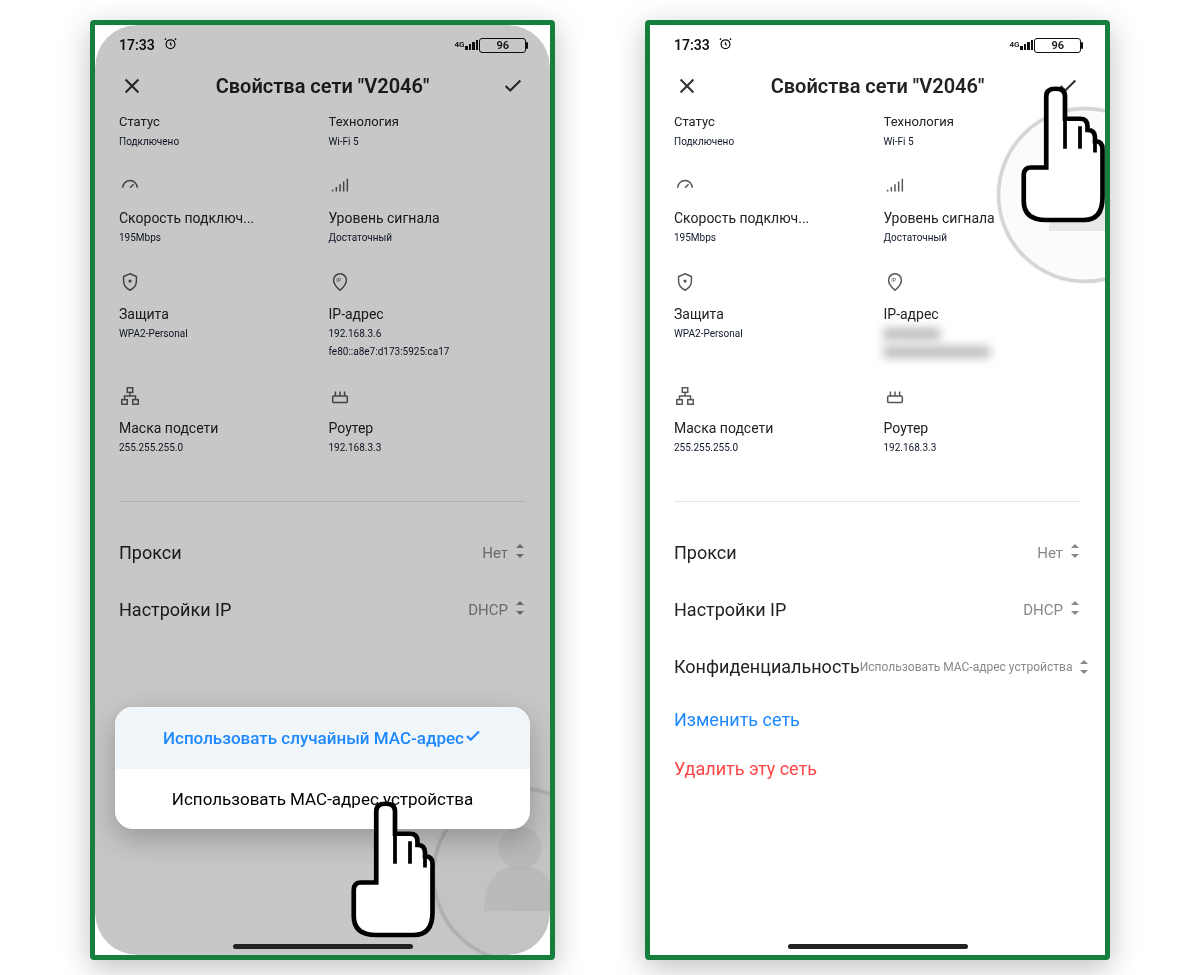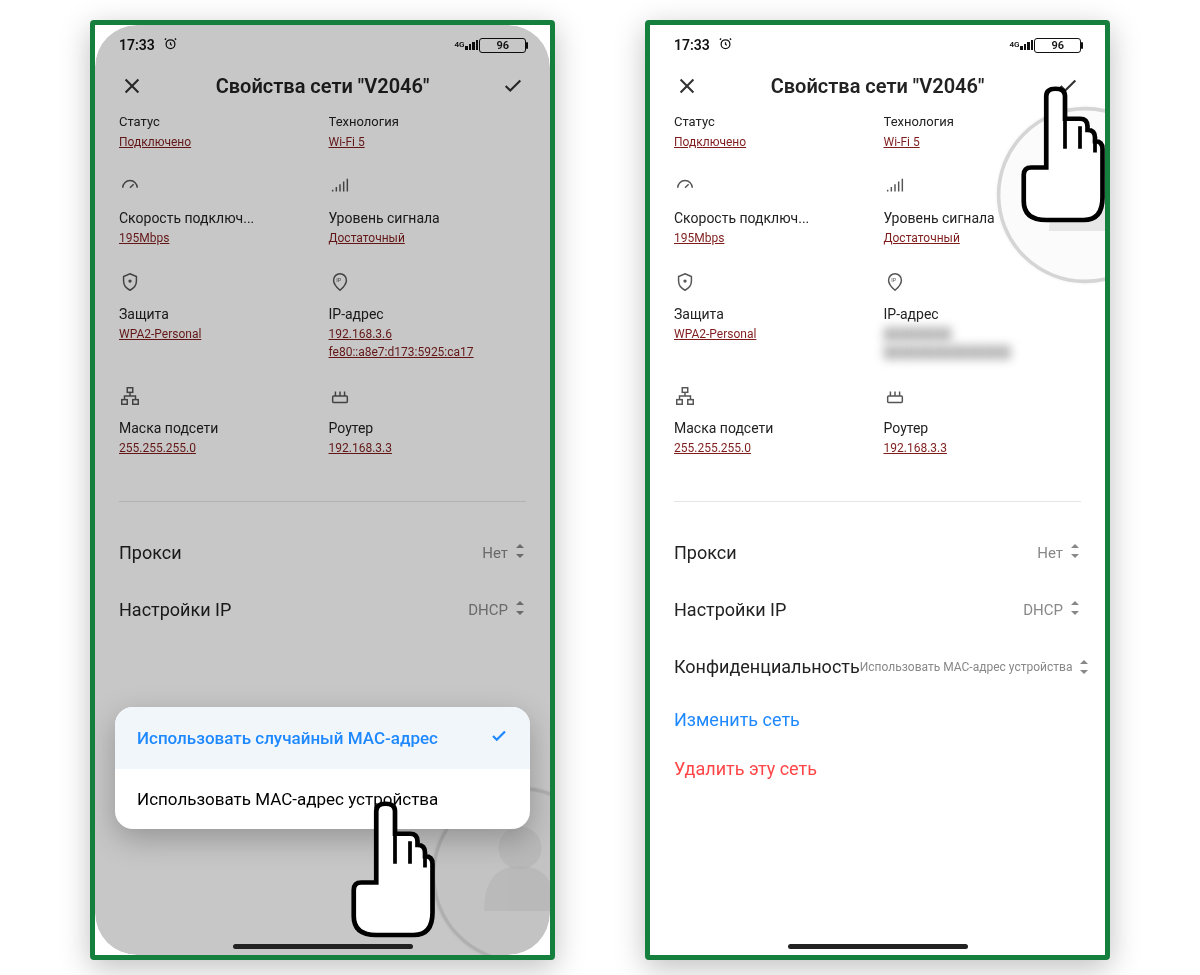--- a/index.html
+++ b/index.html
@@ -69,21 +69,21 @@
   .content {
     padding: 6px 24px 0;
     position: relative;
     z-index: 2;
     height: calc(100% - 110px);
   }
   .grid-row { display:flex; gap:12px; margin-bottom: 24px; }
   .cell { flex:1 1 50%; min-width:0; }
   .cell .ico { height:26px; margin-bottom:6px; color:#444; }
   .cell .label { font-size: 14px; color:#222; line-height:22px; white-space:nowrap; overflow:hidden; text-overflow:ellipsis;}
-  .cell .value { font-size: 12px; color:#7f1d1d; line-height:18px;text-decoration:underline; }
+  .cell .value { font-size: 10px; color:#0f172a; line-height:18px; }
   .toprow .label{ font-size: 13px; }
   .sep { height:1px; background:#e5e5e5; margin: 44px 0 22px; }
   .setting-row {
     display:flex; justify-content:space-between; align-items:center;
     padding: 18px 0;
     font-size: 18px;
     color:#222;
   }
   .setting-row .right { display:flex; align-items:flex-start; gap:6px; color:#888; font-size:15px; }
   .arrows { display:inline-block; width:12px; height:14px; position:relative; }
@@ -102,21 +102,21 @@
   }
   .popup {
     position:absolute; left:20px; right:20px; top: 682px;
     background:#fff; border-radius:18px; overflow:hidden;
     box-shadow: 0 10px 30px rgba(0,0,0,.25);
     z-index:10;
   }
   .popup-item {
     padding: 20px 22px;
     font-size: 17px;
-    display:flex; justify-content:space-between; align-items:center;
+    display:flex; justify-content:center; align-items:center;
   }
   .popup-item.selected { background:#f1f6fb; color:#1e88ff; font-weight:500; }
   .popup-item .chk svg{ width:18px; height:18px; stroke:#1e88ff; }
   
   .phone.dimmed .status-bar,
   .phone.dimmed .header,
   .phone.dimmed .content { filter: none; }
   .phone.dimmed .phone-inner::before{
     content:""; position:absolute; inset:0; background:rgba(0,0,0,.22); z-index:3;
     border-radius:42px;

